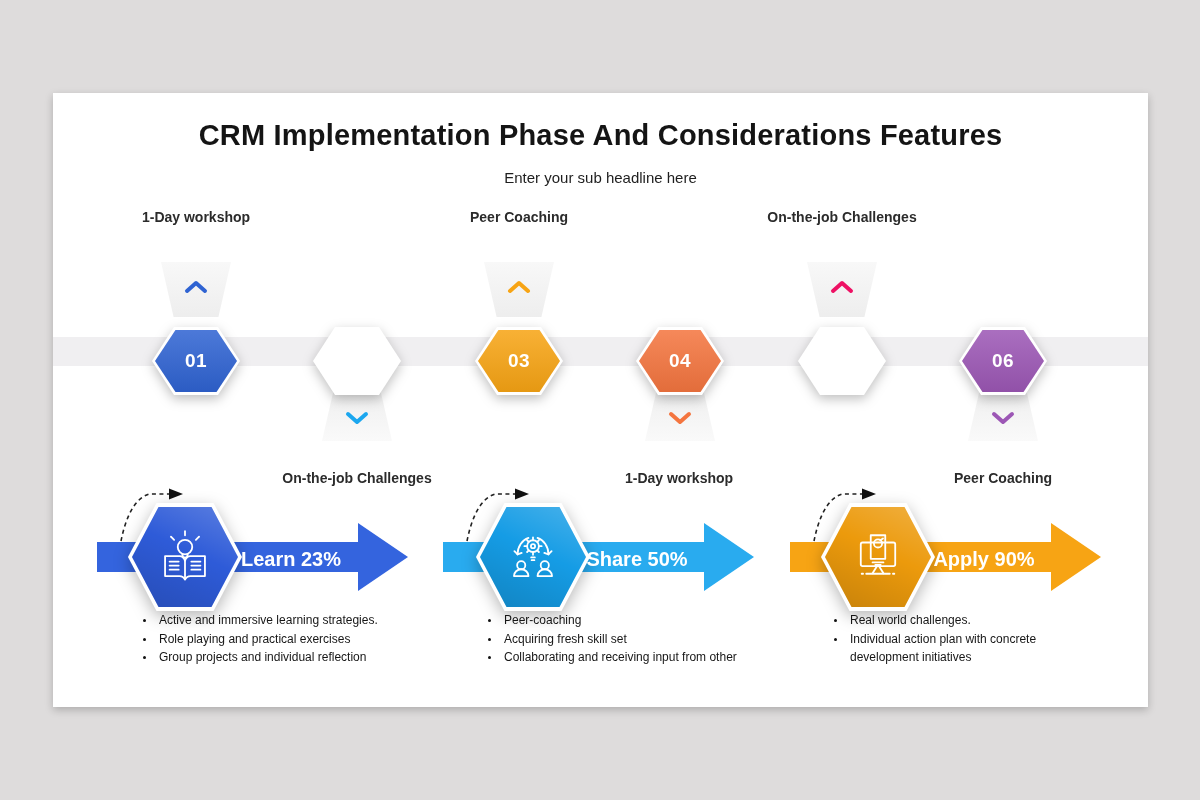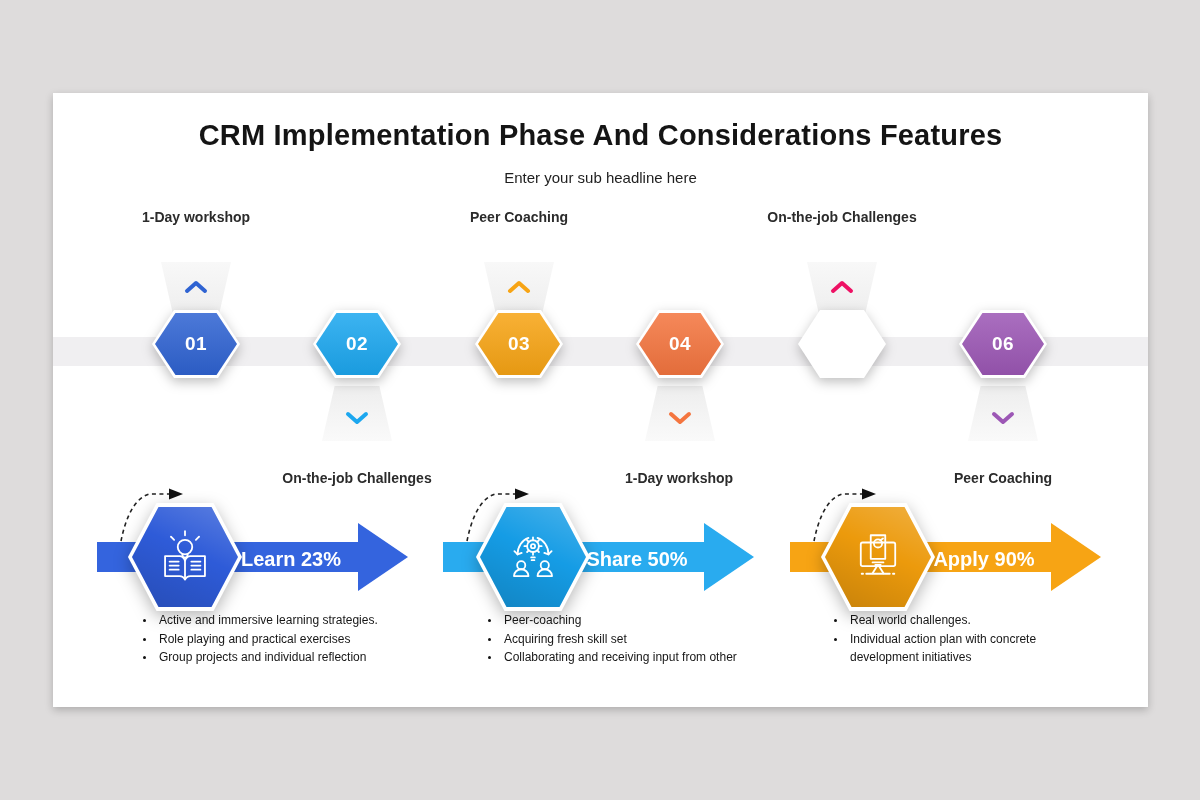--- a/index.html
+++ b/index.html
@@ -23,21 +23,21 @@
   .step-label{
     position:absolute;top:116px;transform:translateX(-50%);
     font-size:14px;font-weight:700;color:#2b2b2b;white-space:nowrap;
   }
   .band{position:absolute;left:0;right:0;top:244px;height:29px;background:#f0eff1;}
   .beam{position:absolute;width:70px;height:55px;}
   .beam.up{top:169px;background:linear-gradient(to bottom,rgba(120,120,120,0.05),rgba(120,120,120,0.13));clip-path:polygon(0 0,100% 0,82% 100%,18% 100%);}
   .beam.down{top:293px;background:linear-gradient(to bottom,rgba(120,120,120,0.13),rgba(120,120,120,0.04));clip-path:polygon(18% 0,82% 0,100% 100%,0 100%);}
   .chev{position:absolute;width:26px;height:16px;}
   .chev svg{display:block;width:100%;height:100%;}
-  .t-hex{position:absolute;top:217px;width:88px;height:68px;filter:drop-shadow(0 4px 6px rgba(0,0,0,0.25));}
+  .t-hex{position:absolute;top:234px;width:88px;height:68px;filter:drop-shadow(0 4px 6px rgba(0,0,0,0.25));}
   .hex-shape{clip-path:polygon(25% 0%,75% 0%,100% 50%,75% 100%,25% 100%,0% 50%);}
   .t-hex .outer{position:absolute;inset:0;background:#ffffff;}
   .t-hex .inner{
     position:absolute;inset:3px;display:flex;align-items:center;justify-content:center;
     background-image:linear-gradient(180deg,rgba(255,255,255,0.14),rgba(0,0,0,0.07));
   }
   .t-hex .num{font-size:19px;font-weight:700;color:#ffffff;letter-spacing:0.5px;}
   .s0{left:99px;}  .s1{left:260px;} .s2{left:422px;}
   .s3{left:583px;} .s4{left:745px;} .s5{left:906px;}
 
@@ -127,23 +127,20 @@
   <div class="band"></div>
 
   <div class="t-hex s0">
     <div class="outer hex-shape"></div>
     <div class="inner hex-shape" style="background-color: rgb(47, 99, 210);">
       <span class="num">01</span>
     </div>
   </div>
   <div class="t-hex s1">
     <div class="outer hex-shape"></div>
-    <div class="inner hex-shape" style="background-color: rgb(28, 167, 239);">
-      <span class="num">02</span>
-    </div>
   </div>
   <div class="t-hex s2">
     <div class="outer hex-shape"></div>
     <div class="inner hex-shape" style="background-color: rgb(247, 164, 20);">
       <span class="num">03</span>
     </div>
   </div>
   <div class="t-hex s3">
     <div class="outer hex-shape"></div>
     <div class="inner hex-shape" style="background-color: rgb(244, 117, 63);">

